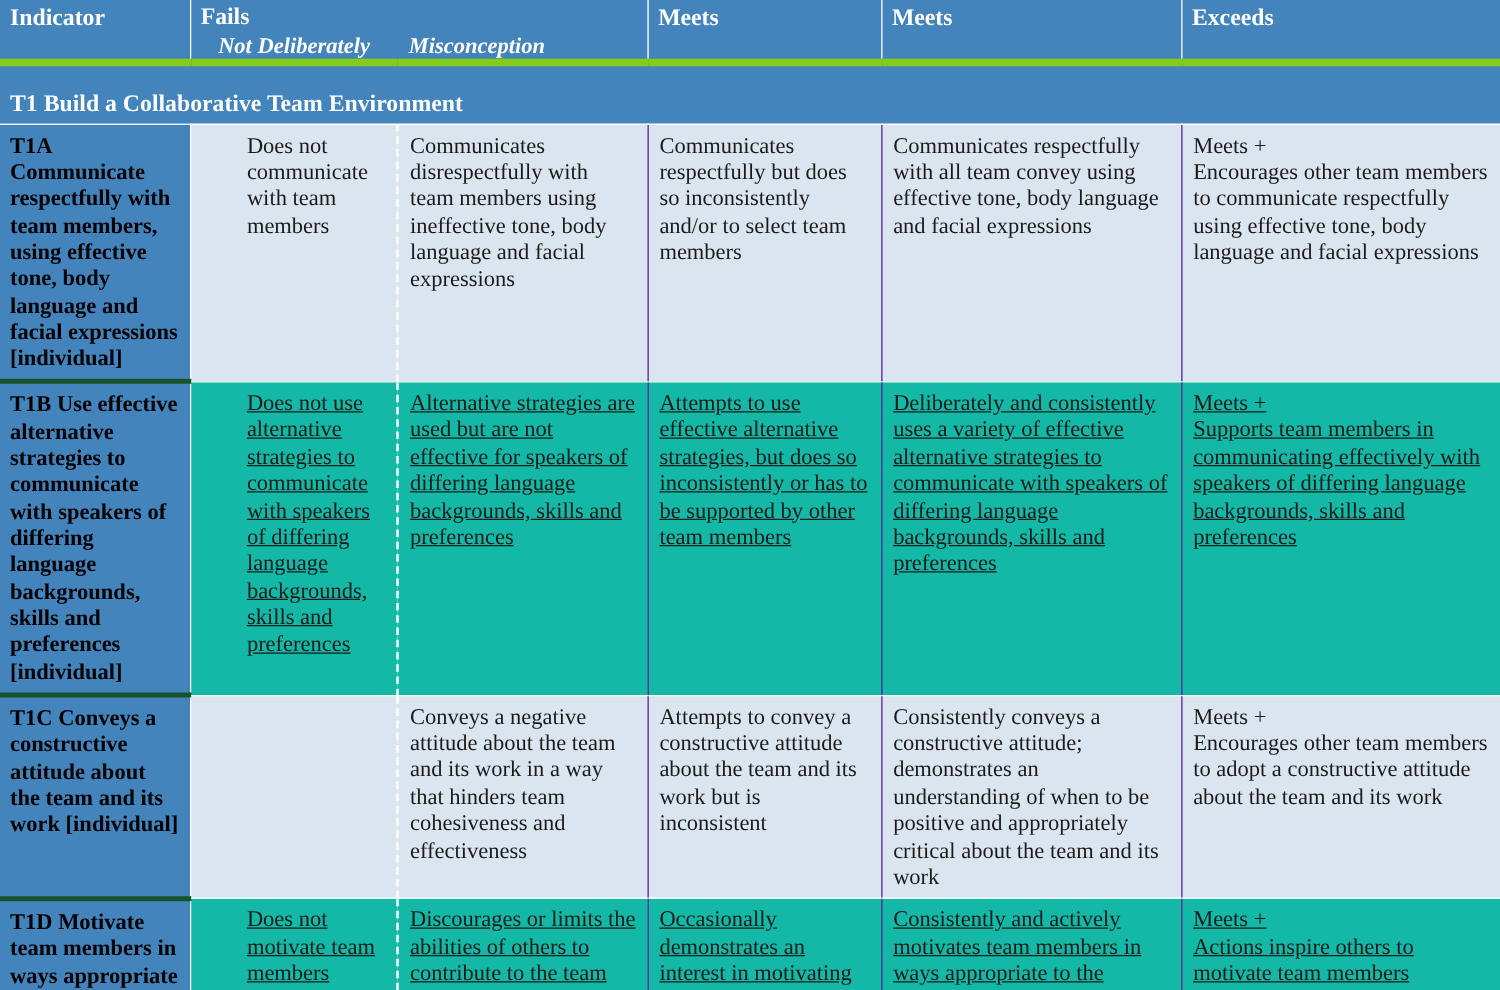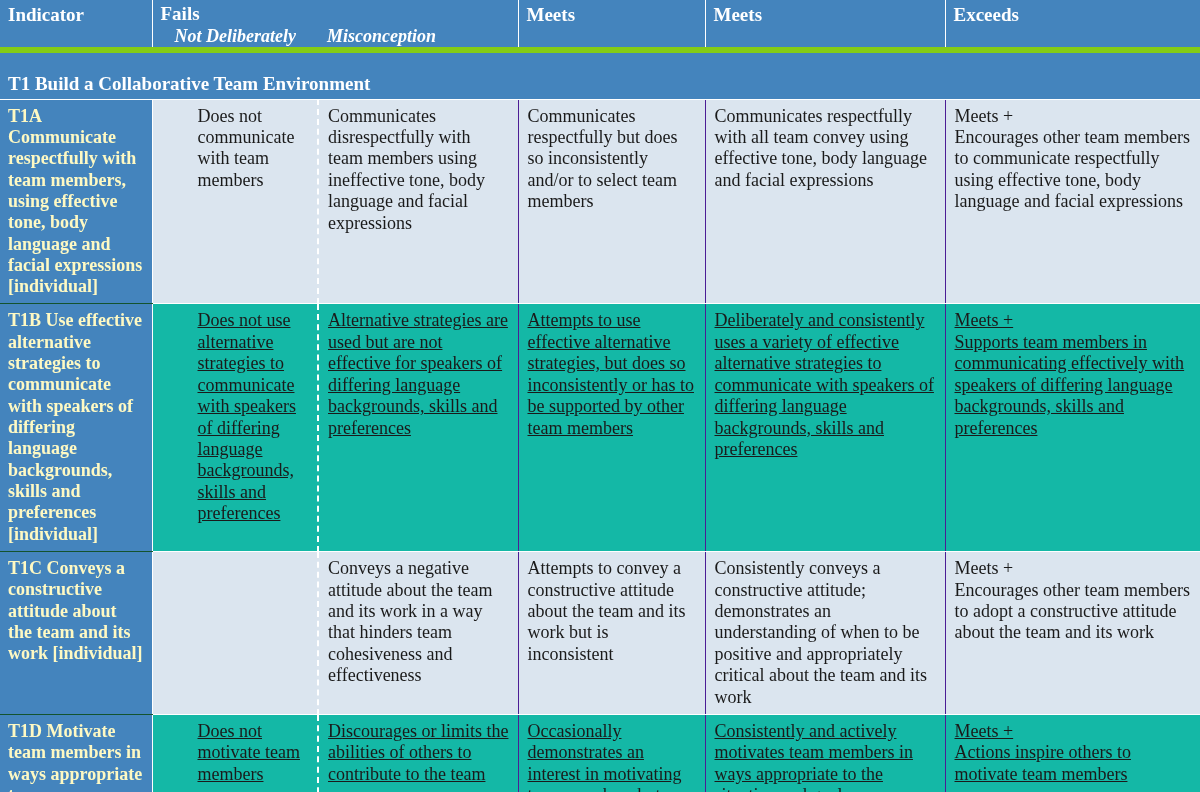--- a/index.html
+++ b/index.html
@@ -91,28 +91,28 @@
     padding: 6px 9px 6px 9px;
     box-sizing: border-box;
     border-bottom: 1px solid #ffffff;
     border-right: 1px solid #4c1d95;
   }
   .rubric-table td.cell:last-child { border-right: none; }
 
   
   .rubric-table td.indicator {
     background: #4484bd;
-    color: #fef9c3;
+    color: #000000;
     font-weight: bold;
     font-size: 18px;
     line-height: 1.185;
     vertical-align: top;
     padding: 6px 8px 6px 8px;
     box-sizing: border-box;
-    border-bottom: 1px solid #14532d;
+    border-bottom: 4px solid #14532d;
     border-right: 1px solid #ffffff;
     font-family: Liberation Serif, serif;
   }
 
   
   tr.stripe-light td.cell { background: #dbe5ef; }
   tr.stripe-dark  td.cell { background: #14b8a6; text-decoration: underline; }
 
   
   td.cell.misconception {

